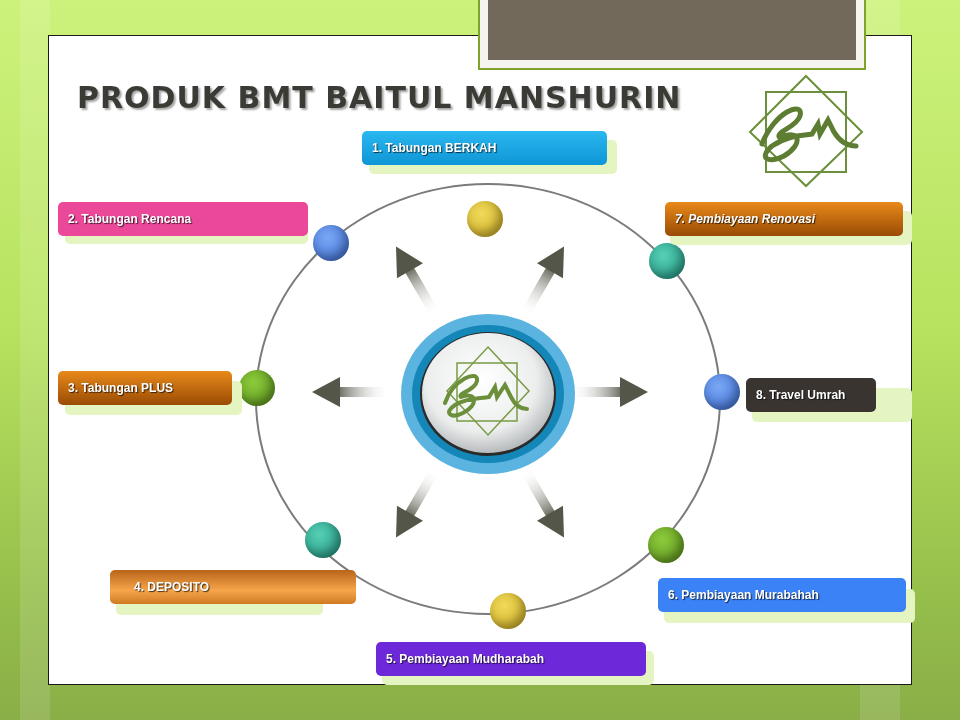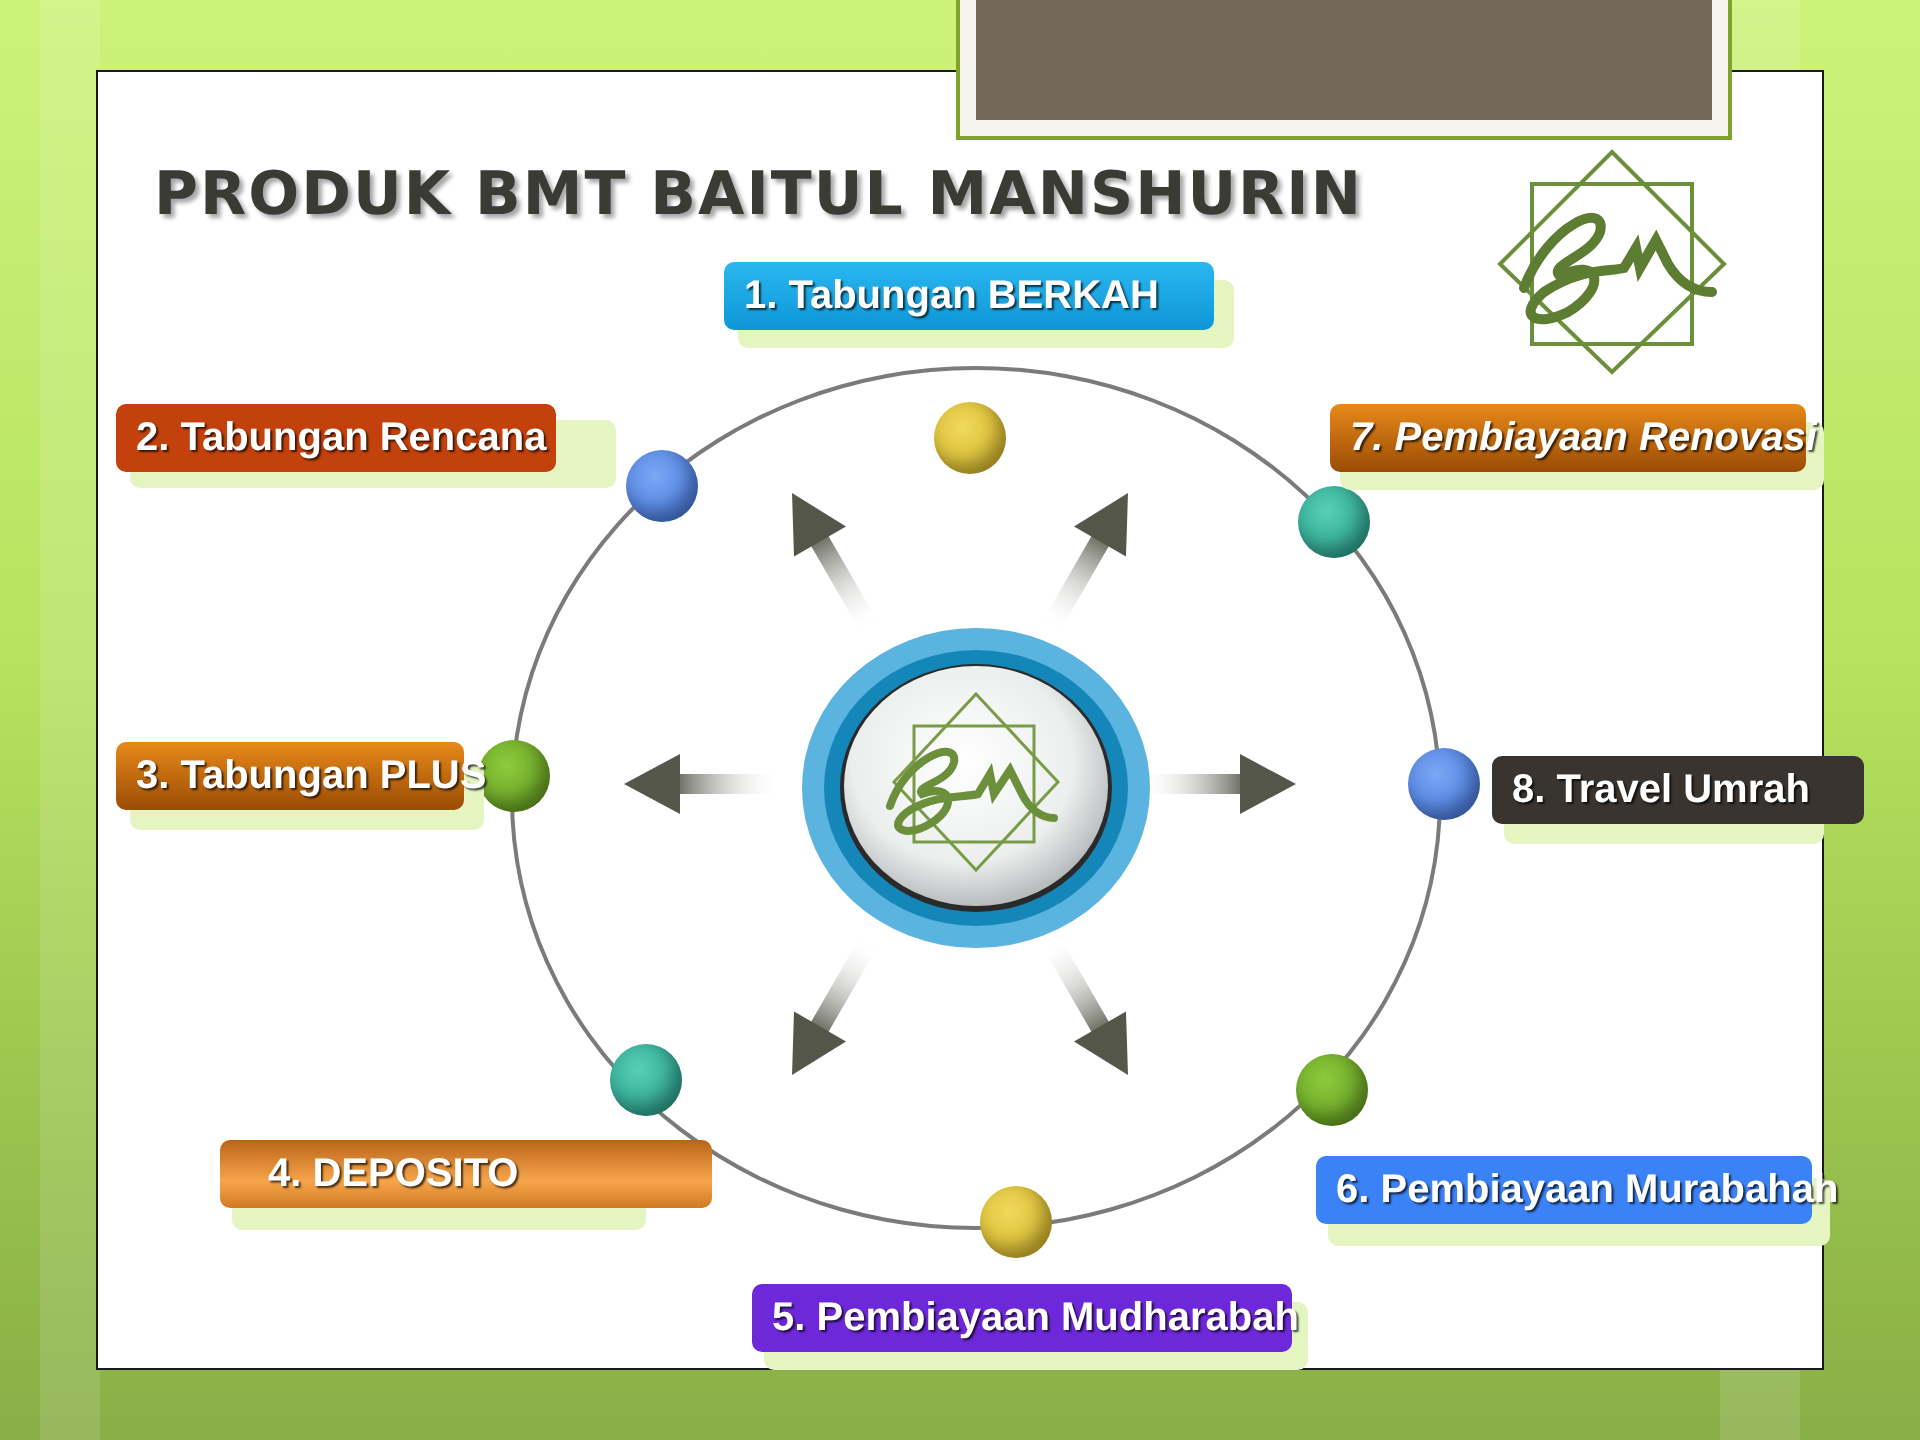--- a/index.html
+++ b/index.html
@@ -30,21 +30,21 @@
   .ring {
     position:absolute; left:255px; top:183px; width:466px; height:432px;
     border:2px solid #7b7b7b; border-radius:50%; box-sizing:border-box;
   }
   .ball {
     position:absolute; width:36px; height:36px; border-radius:50%;
     box-shadow: inset -4px -5px 8px rgba(0,0,0,0.3);
   }
   .label {
     position:absolute; height:34px; line-height:34px; padding:0 10px;
-    border-radius:5px; color:#fff; font-weight:bold; font-size:20px;
+    border-radius:5px; color:#fff; font-weight:bold; font-size:12px;
     white-space:nowrap; box-sizing:border-box;
     text-shadow: 1px 1px 1px rgba(0,0,0,0.7);
   }
   .label-shadow {
     position:absolute; height:34px; border-radius:5px; background:#e4f5c2;
   }
   .hub { position:absolute; left:399px; top:313px; width:178px; height:162px; }
   .arrows { position:absolute; left:300px; top:230px; width:360px; height:320px; }
 </style>
 </head>
@@ -133,19 +133,19 @@
 <div class="label-shadow" style="left:369px;top:140px;width:248px;"></div>
 <div class="label-shadow" style="left:65px;top:210px;width:243px;"></div>
 <div class="label-shadow" style="left:65px;top:381px;width:177px;"></div>
 <div class="label-shadow" style="left:116px;top:581px;width:207px;"></div>
 <div class="label-shadow" style="left:382px;top:651px;width:272px;"></div>
 <div class="label-shadow" style="left:664px;top:589px;width:251px;"></div>
 <div class="label-shadow" style="left:670px;top:211px;width:242px;"></div>
 <div class="label-shadow" style="left:752px;top:388px;width:160px;"></div>
 
 <div class="label" style="left:362px;top:131px;width:245px;background:linear-gradient(#2bb7f0,#0e96d6);">1. Tabungan BERKAH</div>
-<div class="label" style="left:58px;top:202px;width:220px;background:#c2410c;">2. Tabungan Rencana</div>
+<div class="label" style="left:58px;top:202px;width:250px;background:#ec4899;">2. Tabungan Rencana</div>
 <div class="label" style="left:58px;top:371px;width:174px;background:linear-gradient(#e8891a,#9a4c05);">3. Tabungan PLUS</div>
 <div class="label" style="left:110px;top:570px;width:246px;background:linear-gradient(#b8641a,#f6a54a 60%,#d07a22);padding-left:24px;">4. DEPOSITO</div>
 <div class="label" style="left:376px;top:642px;width:270px;background:#6d28d9;">5. Pembiayaan Mudharabah</div>
 <div class="label" style="left:658px;top:578px;width:248px;background:#3b82f6;">6. Pembiayaan Murabahah</div>
 <div class="label" style="left:665px;top:202px;width:238px;background:linear-gradient(#e8891a,#9a4c05);font-style:italic;">7. Pembiayaan Renovasi</div>
-<div class="label" style="left:746px;top:378px;width:186px;background:#3a3430;">8. Travel Umrah</div>
+<div class="label" style="left:746px;top:378px;width:130px;background:#3a3430;">8. Travel Umrah</div>
 
 </body></html>

